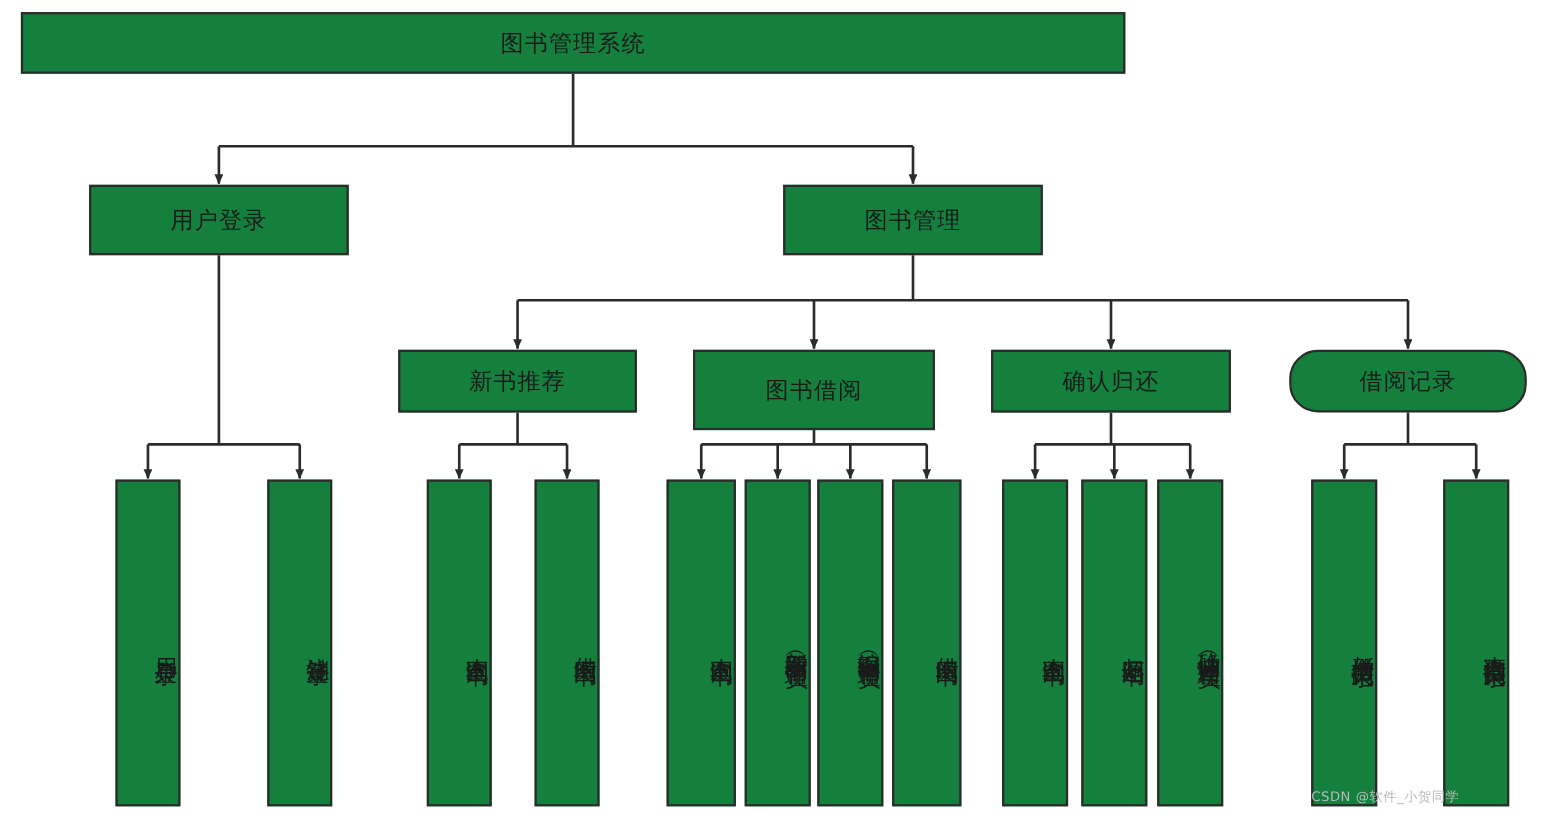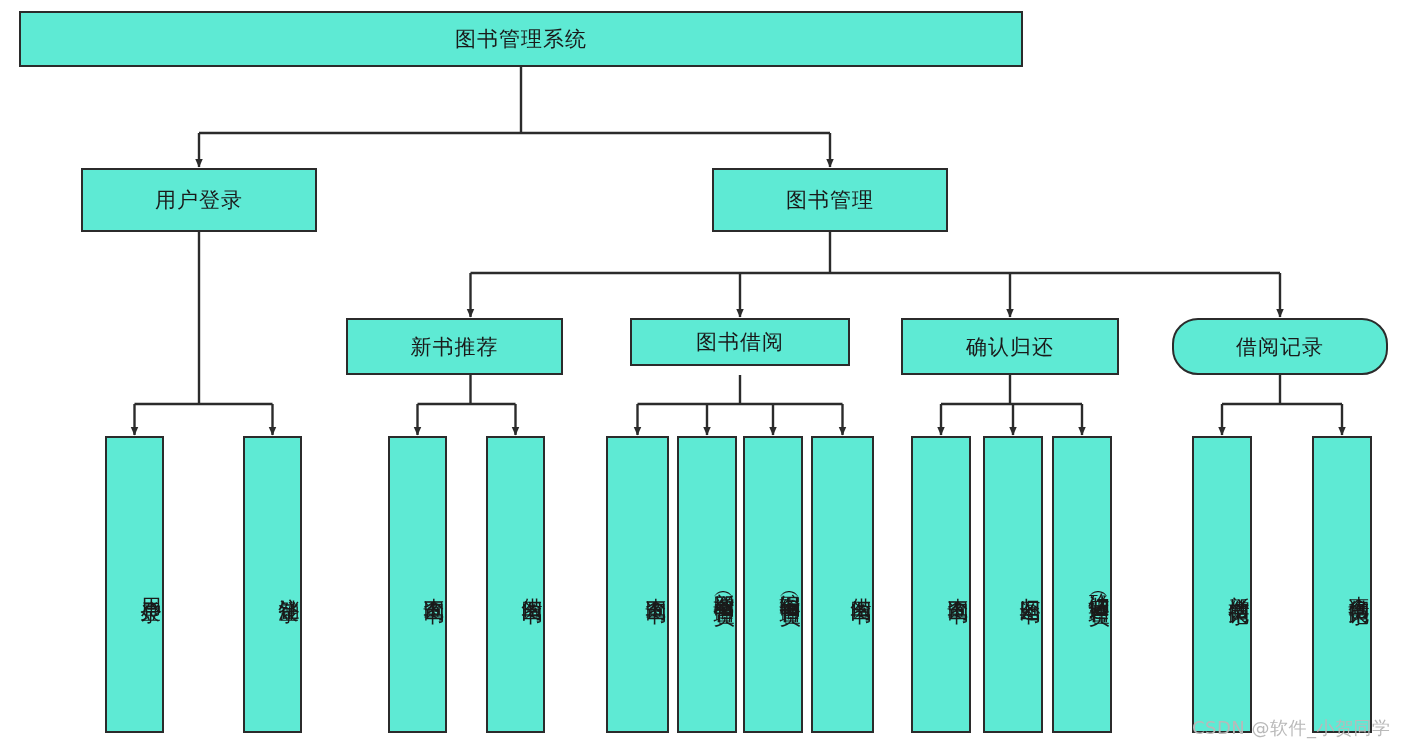--- a/index.html
+++ b/index.html
@@ -20,21 +20,21 @@
   #edges {
     position: absolute;
     left: 0;
     top: 0;
     width: 1405px;
     height: 747px;
   }
   .node {
     position: absolute;
     box-sizing: border-box;
-    background: #5eead4;
+    background: #15803d;
     border: 2px solid #2b2b2b;
     display: flex;
     align-items: center;
     justify-content: center;
     color: #1a1a1a;
     z-index: 2;
   }
   .node.horiz {
     font-size: 21px;
     letter-spacing: 1px;
@@ -50,21 +50,21 @@
     align-items: flex-start;
     justify-content: center;
   }
   .node-label {
     display: block;
     text-align: center;
     white-space: nowrap;
   }
   .watermark {
     position: absolute;
-    font-size: 18px;
+    font-size: 12px;
     color: #b9b9b9;
     white-space: nowrap;
     z-index: 3;
     letter-spacing: 0.5px;
   }
 </style>
 </head>
 <body>
 
 <div id="canvas">
@@ -114,24 +114,24 @@
   <div id="node-layer">
       <div class="node horiz" style="left: 19px; top: 11px; width: 1004px; height: 56px;">
         <span class="node-label">图书管理系统</span>
       </div>
       <div class="node horiz" style="left: 81px; top: 168px; width: 236px; height: 64px;">
         <span class="node-label">用户登录</span>
       </div>
       <div class="node horiz" style="left: 712px; top: 168px; width: 236px; height: 64px; align-items: center;">
         <span class="node-label">图书管理</span>
       </div>
-      <div class="node horiz" style="left: 346px; top: 318px; width: 217px; height: 57px;">
+      <div class="node horiz" style="left: 362px; top: 318px; width: 217px; height: 57px;">
         <span class="node-label">新书推荐</span>
       </div>
-      <div class="node horiz" style="left: 630px; top: 318px; width: 220px; height: 48px;">
+      <div class="node horiz" style="left: 630px; top: 318px; width: 220px; height: 73px;">
         <span class="node-label">图书借阅</span>
       </div>
       <div class="node horiz" style="left: 901px; top: 318px; width: 218px; height: 57px;">
         <span class="node-label">确认归还</span>
       </div>
       <div class="node horiz" style="left: 1172px; top: 318px; width: 216px; height: 57px; border-radius: 26px;">
         <span class="node-label">借阅记录</span>
       </div>
       <div class="node vert" style="left: 105px; top: 436px; width: 59px; height: 297px;">
         <span class="node-label">用户登录</span>

